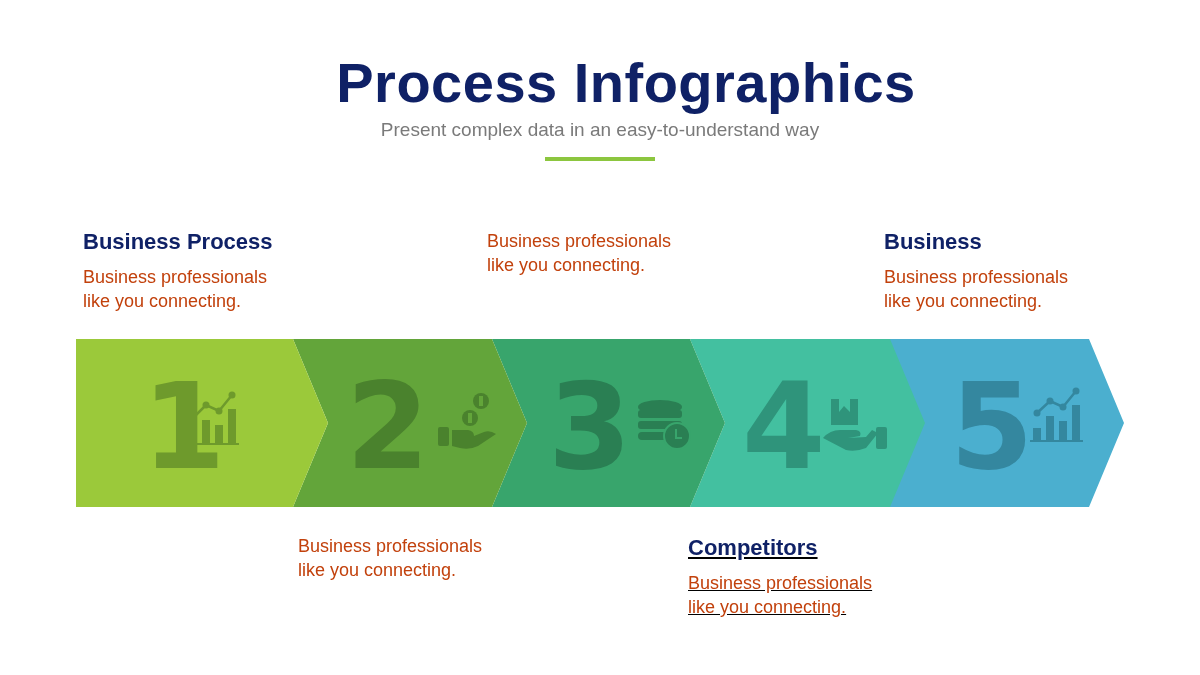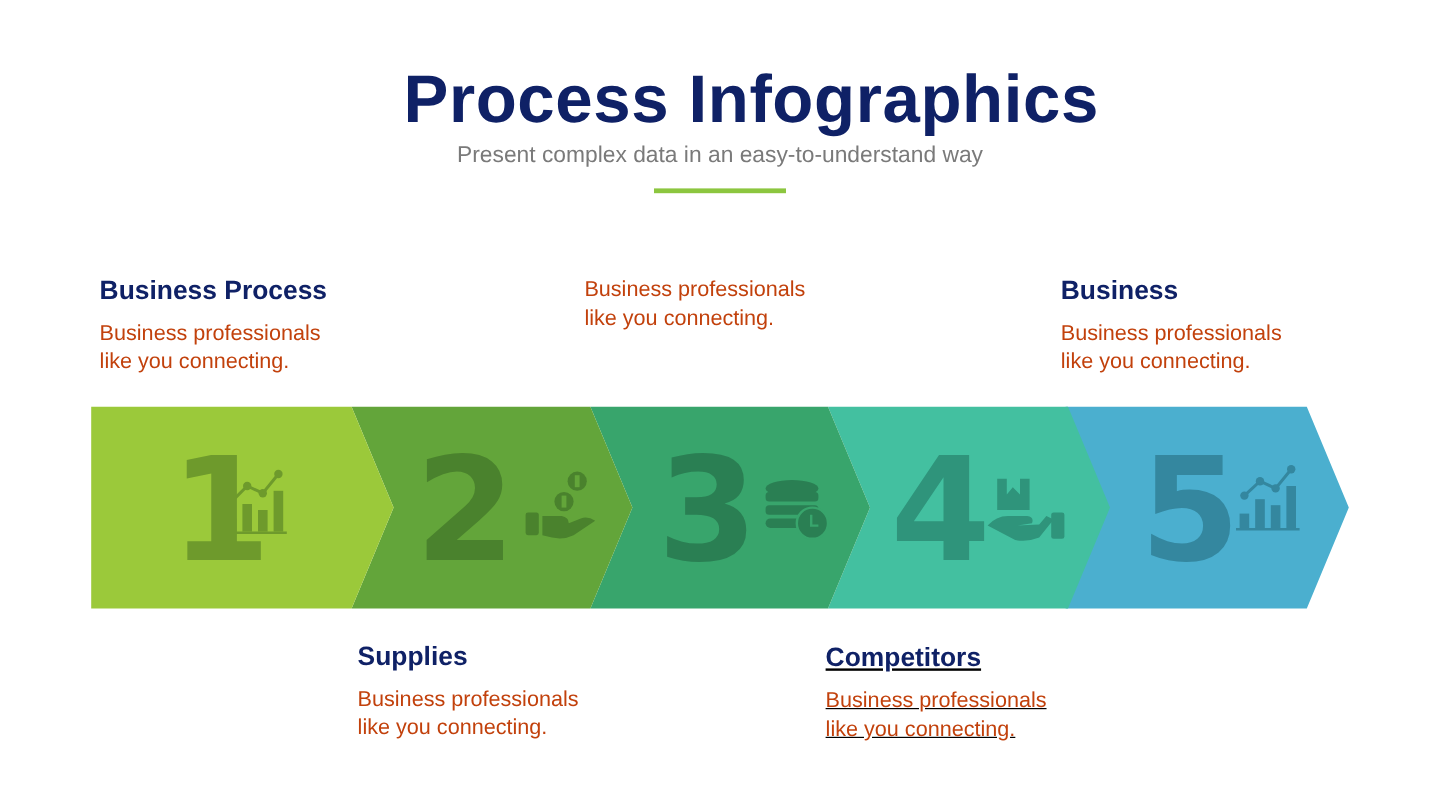--- a/index.html
+++ b/index.html
@@ -49,21 +49,20 @@
 </div>
 <div class="label-block" style="left:884px; top:229px;">
   <div class="label-title">Business</div>
   <div class="label-desc">
     <div>Business professionals</div>
     <div>like you connecting.</div>
   </div>
 </div>
 
 <div class="label-block" style="left:298px; top:534px;">
-  <div class="label-title">Supplies</div>
   <div class="label-desc">
     <div>Business professionals</div>
     <div>like you connecting.</div>
   </div>
 </div>
 <div class="label-block" style="left:688px; top:535px;text-decoration:underline;">
   <div class="label-title">Competitors</div>
   <div class="label-desc">
     <div>Business professionals</div>
     <div>like you connecting.</div>

